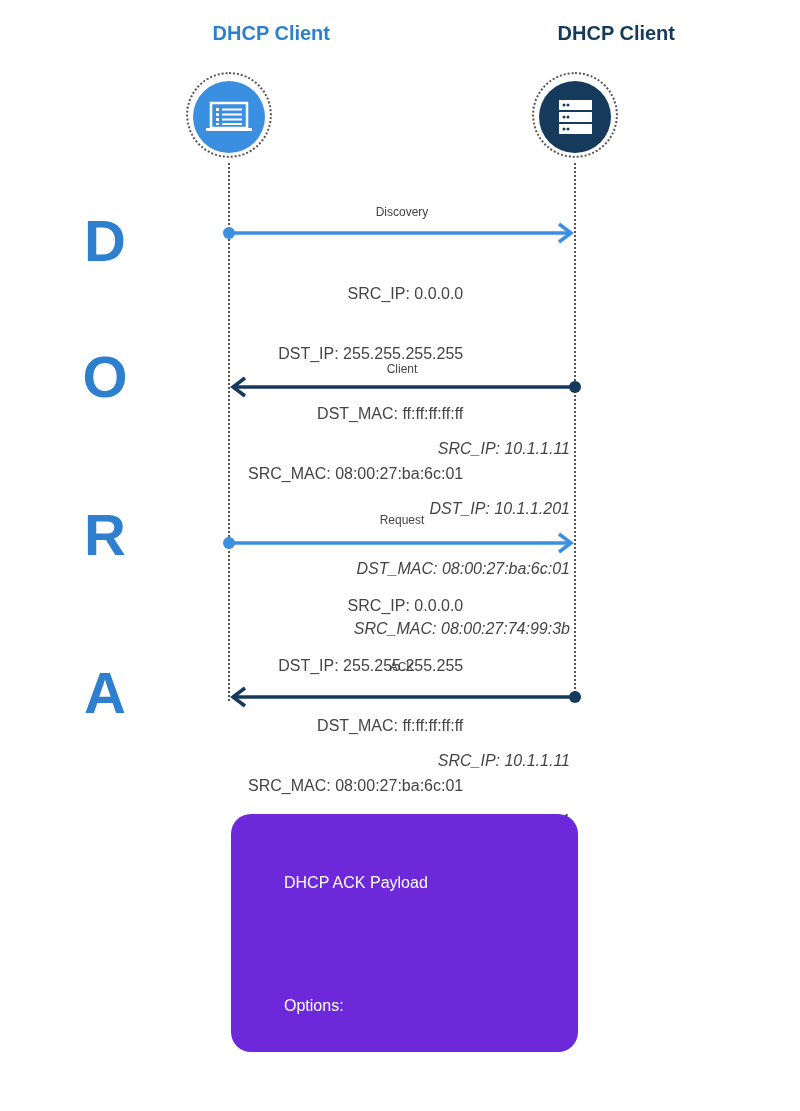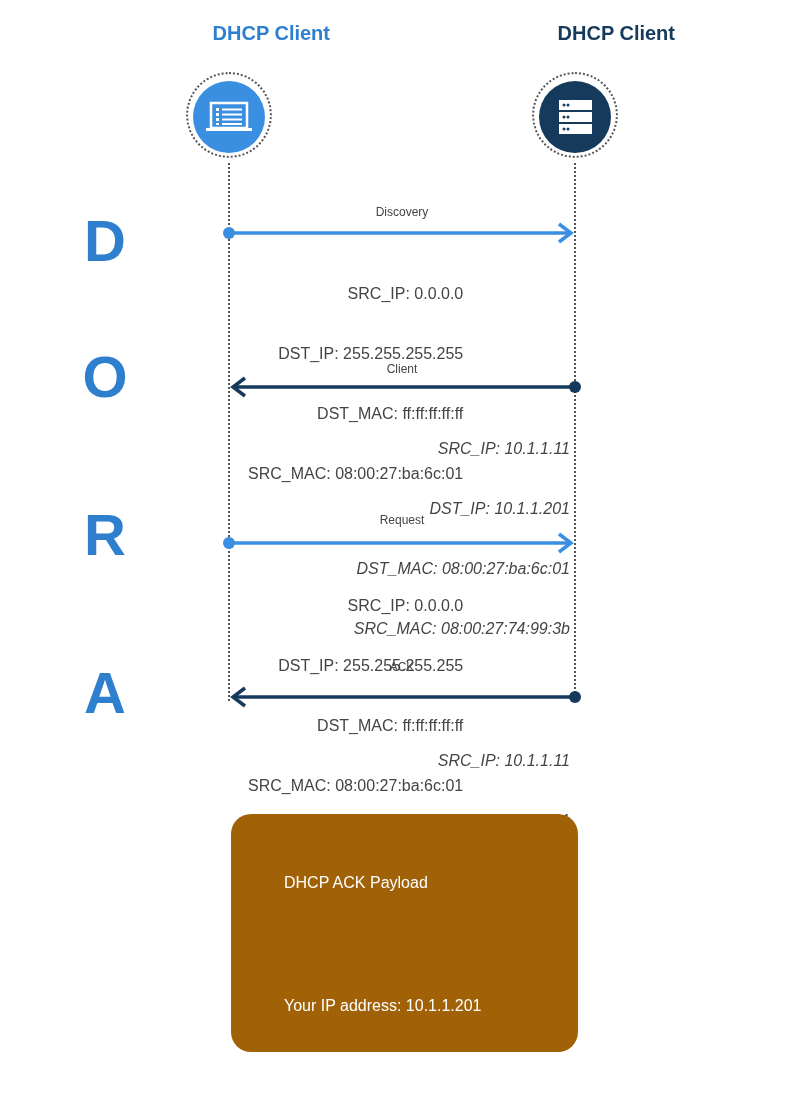--- a/index.html
+++ b/index.html
@@ -10,21 +10,21 @@
     .hdr-client { left: 130px; color: #2f7fcf; }
     .hdr-server { left: 475px; color: #163a5c; }
     .node { width: 72px; height: 72px; border-radius: 50%; top: 81px; }
     .node-ring { width: 86px; height: 86px; border-radius: 50%; border: 2px dotted #555; top: 72px; box-sizing: border-box; }
     .lifeline { width: 0; border-left: 2px dotted #555; top: 163px; height: 538px; }
     .letter { font-weight: bold; font-size: 58px; color: #2f7fcf; left: 70px; width: 70px; text-align: center; line-height: 1; }
     .msg-label { font-size: 12px; color: #444; width: 346px; left: 229px; text-align: center; }
     .fields { font-size: 16px; color: #444; line-height: 20px; white-space: pre; }
     .fields.left { left: 248px; text-align: right; }
     .fields.right { right: 230px; text-align: right; font-style: italic; }
-    .payload { left: 231px; top: 814px; width: 347px; height: 238px; background: #a16207; border-radius: 20px; }
+    .payload { left: 231px; top: 814px; width: 347px; height: 238px; background: #6d28d9; border-radius: 20px; }
     .payload-text { position: absolute; left: 53px; top: 18px; color: #ffffff; font-size: 16px; line-height: 20.5px; white-space: pre; }
   </style>
 </head>
 <body>
 
 <div class="abs header hdr-client">DHCP Client</div>
 <div class="abs header hdr-server">DHCP Client</div>
 
 <div class="abs node-ring" style="left:186px;"></div>
 <div class="abs node" style="left:193px; background:#3b8fe0;">
@@ -119,21 +119,20 @@
   <div>SRC_IP: 10.1.1.11</div>
   <div>DST_IP: 10.1.1.201</div>
   <div>DST_MAC: 08:00:27:ba:6c:01</div>
   <div>SRC_MAC: 08:00:27:74:99:3b</div>
 </div>
 
 <div class="abs payload">
   <div class="payload-text">
     <div>DHCP ACK Payload</div>
     <div style="height:20.5px;"></div>
-    <div>Your IP address: 10.1.1.201</div>
     <div>Options:</div>
     
     
     
     
     
   </div>
 </div>
 
 </body></html>

